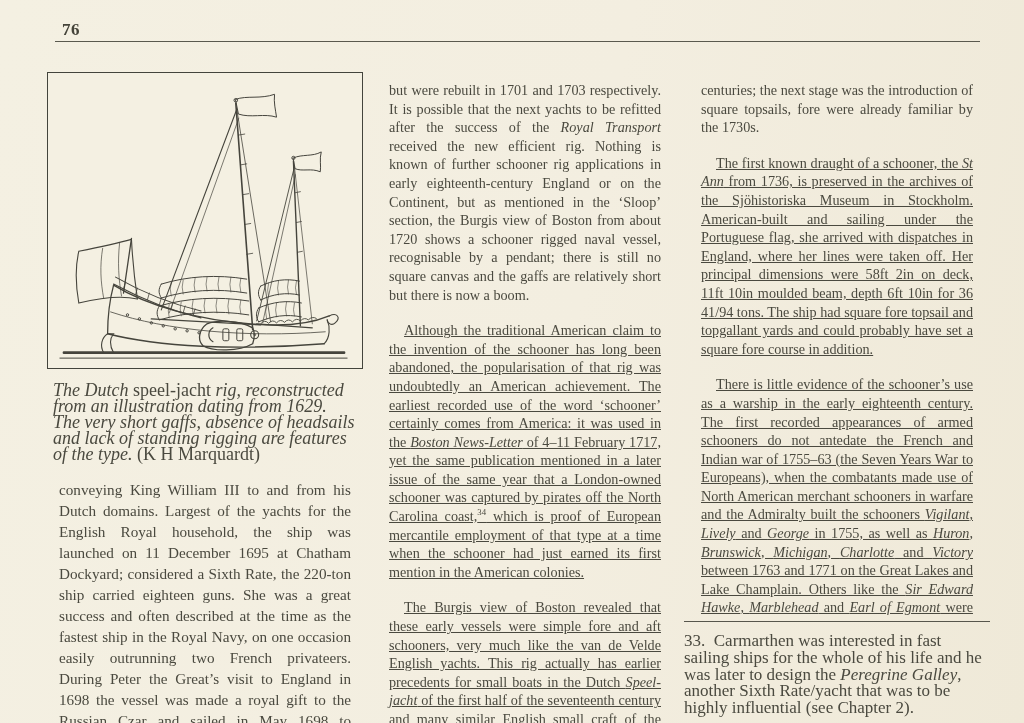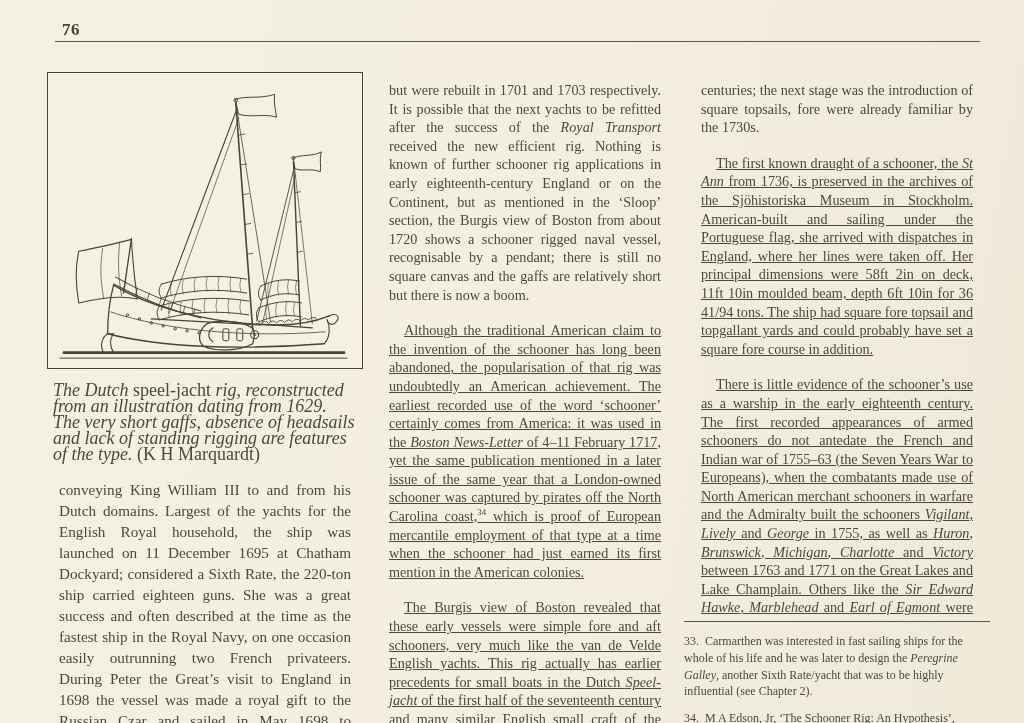--- a/index.html
+++ b/index.html
@@ -33,21 +33,21 @@
   }
   .col-left{left:42px;top:462px;width:326px;font-size:15.2px;line-height:21px;}
   .col-mid{left:372px;top:64px;width:306px;font-size:14.2px;line-height:18.6px;max-height:659px;overflow:hidden;}
   .col-right{left:684px;top:64px;width:306px;font-size:14.2px;line-height:18.6px;max-height:552px;overflow:hidden;}
   .para{margin:17px;}
   .para.indent{text-indent:15px;text-decoration:underline;}
   .it{font-style:italic;}
   .sup{vertical-align:super;font-size:.62em;line-height:0;}
   .footnotes{position:absolute;left:684px;top:621px;width:306px;}
   .fn-rule{width:306px;height:1px;background:#57564c;margin-bottom:11px;}
-  .fn-para{margin:0 0 10px 0;font-size:12px;line-height:16.8px;text-align:left;color:#4a493f;}
+  .fn-para{margin:0 0 10px 0;font-size:17px;line-height:16.8px;text-align:left;color:#4a493f;}
   svg line,svg path{stroke:#45443c;fill:none;stroke-linecap:round;}
   svg circle{stroke:#45443c;fill:none;}
 </style>
 </head>
 <body>
 
 <div class="page">
 
   <div class="pagenum">76</div>
   <div class="header-rule"></div>

